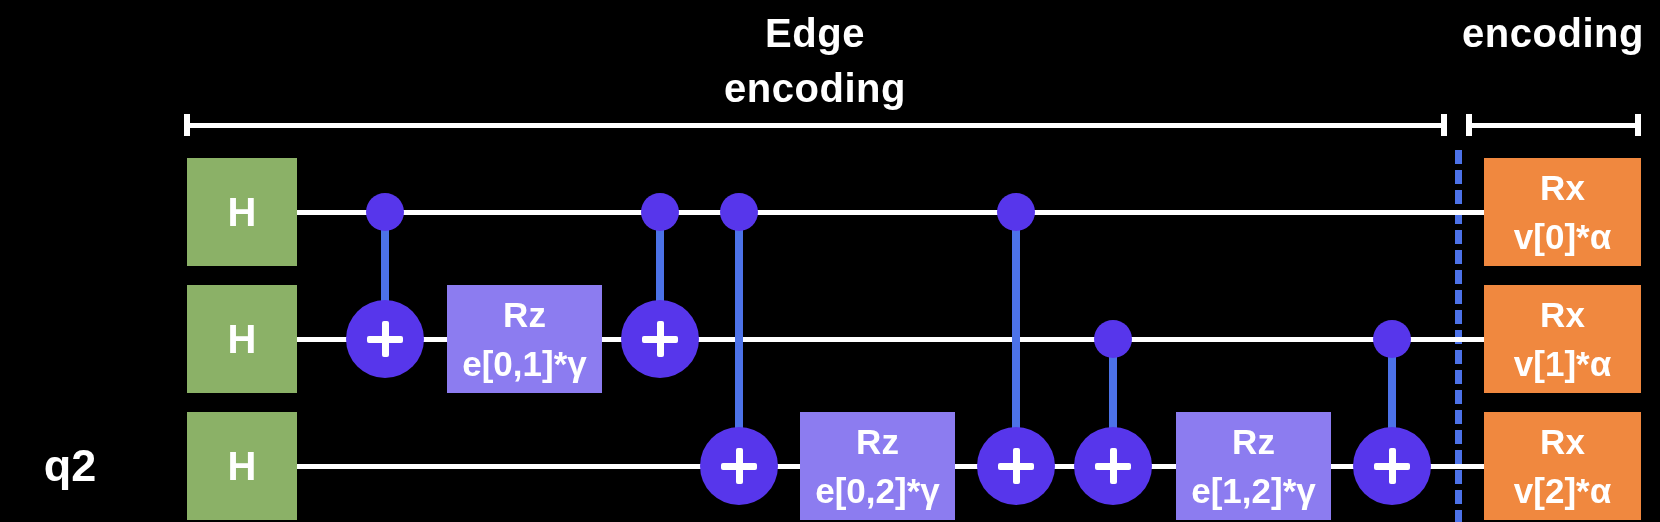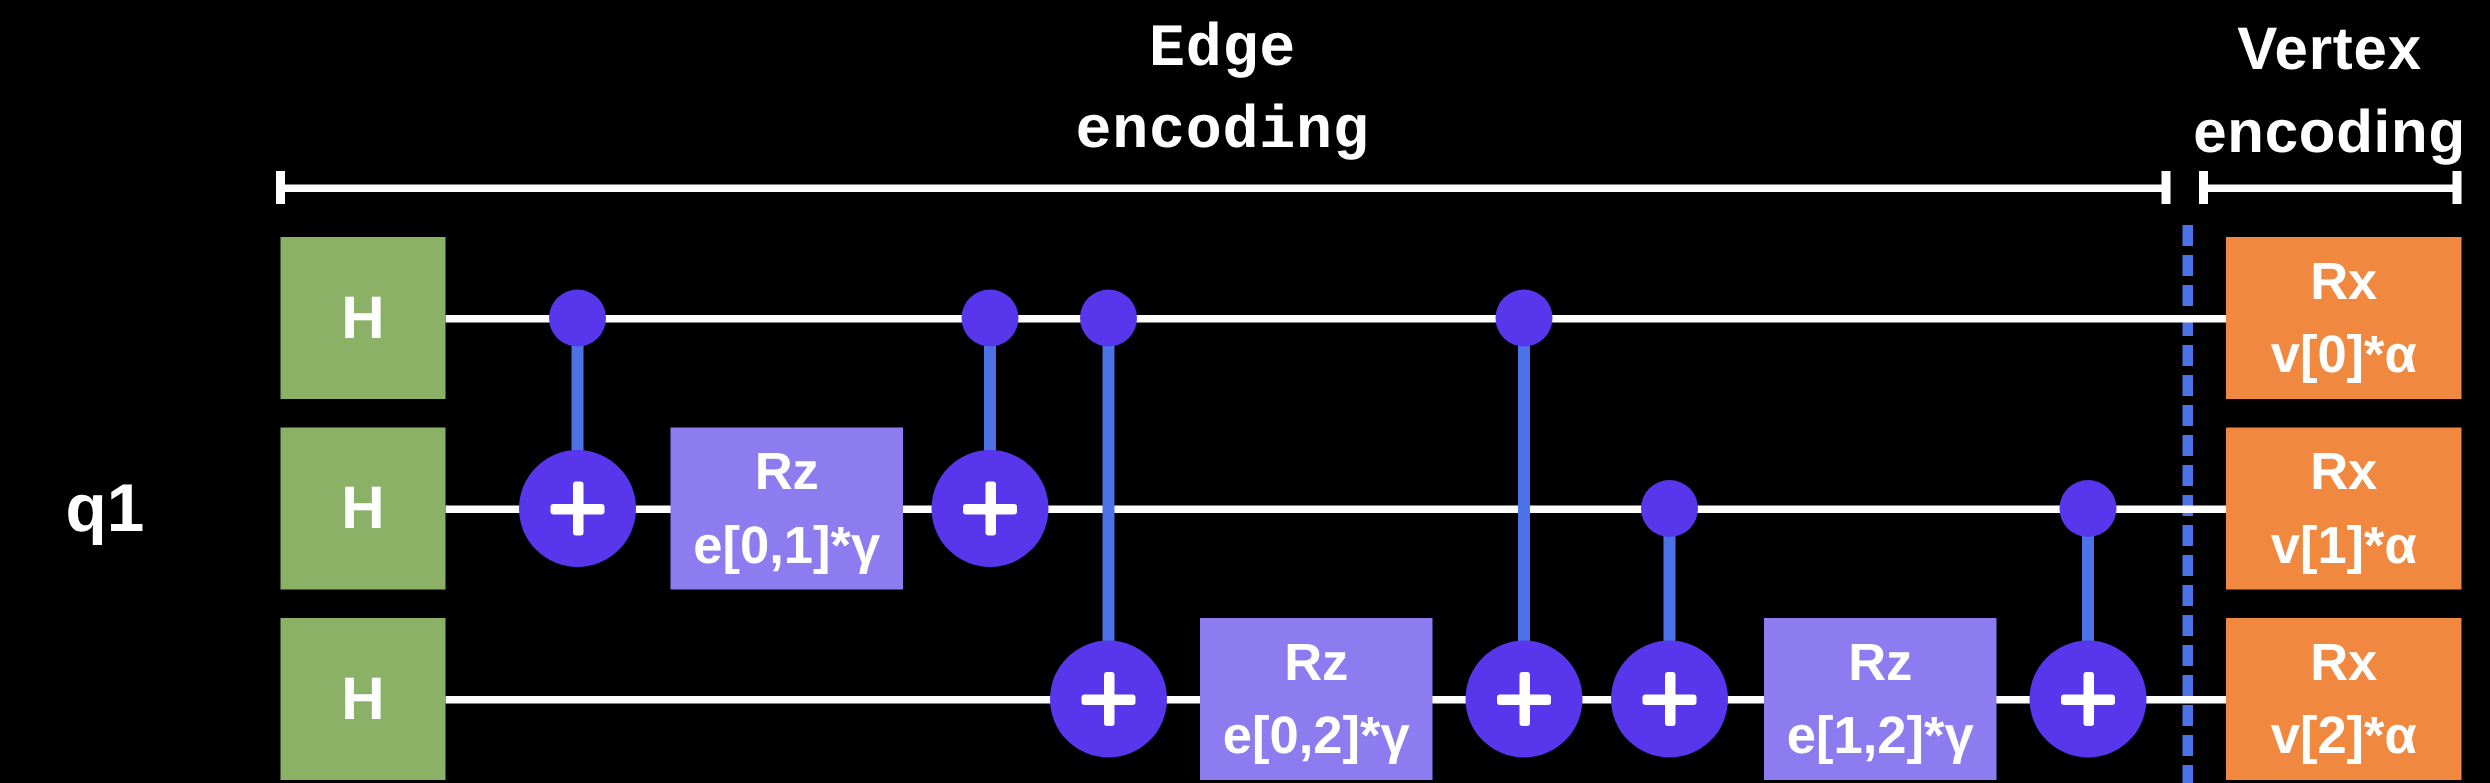--- a/index.html
+++ b/index.html
@@ -4,21 +4,21 @@
 <style>
   html,body { margin:0; padding:0; background:#000; }
   .stage {
     position:relative; width:1660px; height:522px; background:#000;
     overflow:hidden; font-family:"Liberation Sans", sans-serif;
   }
   .header {
     position:absolute; top:6px; text-align:center; color:#fff;
     font-weight:700; font-size:40px; line-height:55px; letter-spacing:0.5px;
   }
-  .edge-header   { left:186px;  width:1258px;font-family:Liberation Mono, monospace; }
+  .edge-header   { left:186px;  width:1258px; }
   .vertex-header { left:1448px; width:210px;  }
 
   .qlabel {
     position:absolute; color:#fff; font-weight:700; font-size:45px;
     width:90px; text-align:center; line-height:56px;
   }
   .wire      { position:absolute; background:#fff; }
   .bracketbar{ position:absolute; background:#fff; }
   .connector { position:absolute; }
   .ctrl      { position:absolute; border-radius:50%; }
@@ -34,27 +34,26 @@
 </style>
 </head>
 <body>
 
 <div id="stage" class="stage">
   <div class="header edge-header">
     <div>Edge</div>
     <div>encoding</div>
   </div>
   <div class="header vertex-header">
-    <div>Vertex</div>
     <div>encoding</div>
   </div>
 <div class="separator" style="left: 1455px; top: 150px; width: 7px; height: 372px; background: repeating-linear-gradient(rgb(76, 114, 232) 0px, rgb(76, 114, 232) 14px, transparent 14px, transparent 20px);"></div>
     <div class="wire" style="left: 297px; top: 210px; width: 1187px; height: 5px;"></div>
-    <div class="qlabel" style="left: 25px; top: 311px;">q1</div>
     <div class="wire" style="left: 297px; top: 337px; width: 1187px; height: 5px;"></div>
+    <div class="qlabel" style="left: 25px; top: 438px;">q2</div>
     <div class="wire" style="left: 297px; top: 464px; width: 1187px; height: 5px;"></div>
     <div class="connector" style="left: 381px; top: 212px; width: 8px; height: 127px; background: rgb(76, 114, 232);"></div>
     <div class="ctrl" style="left: 366px; top: 193px; width: 38px; height: 38px; background: rgb(87, 54, 235);"></div>
     <div class="target" style="left: 346px; top: 300px; width: 78px; height: 78px; background: rgb(87, 54, 235);">
       <div class="plusbar" style="left: 21px; top: 36px; width: 36px; height: 7px;"></div>
       <div class="plusbar" style="left: 36px; top: 21px; width: 7px; height: 36px;"></div>
     </div>
     <div class="connector" style="left: 656px; top: 212px; width: 8px; height: 127px; background: rgb(76, 114, 232);"></div>
     <div class="ctrl" style="left: 641px; top: 193px; width: 38px; height: 38px; background: rgb(87, 54, 235);"></div>
     <div class="target" style="left: 621px; top: 300px; width: 78px; height: 78px; background: rgb(87, 54, 235);">

